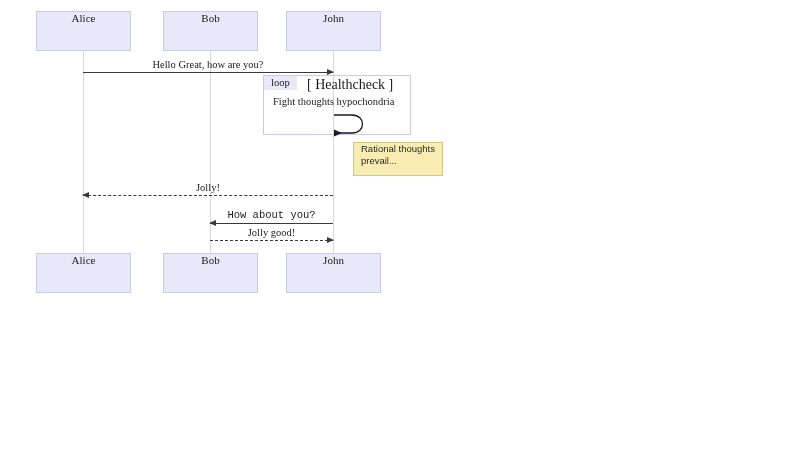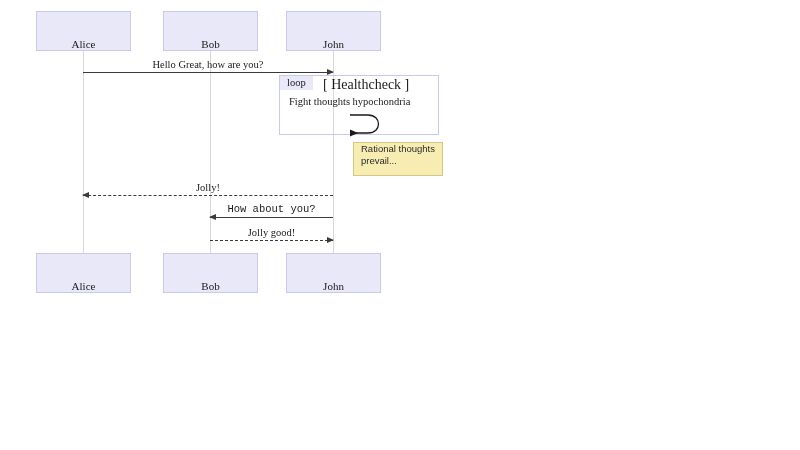--- a/index.html
+++ b/index.html
@@ -18,21 +18,21 @@
 
   
   .participant {
     position: absolute;
     width: 95px;
     height: 40px;
     background: #e8e8f8;
     border: 1px solid #c9c9e8;
     box-sizing: border-box;
     display: flex;
-    align-items: flex-end;
+    align-items: flex-start;
     justify-content: center;
     font-size: 11px;
     color: #1a1a1a;
     font-family: "Liberation Serif", "DejaVu Serif", serif;
   }
 
   
   .lifeline {
     position: absolute;
     width: 1px;
@@ -147,42 +147,42 @@
   <div class="participant" style="left:286px; top:11px;">
     <span>John</span>
   </div>
 
   <div class="msg" style="left:83px; top:72px; width:250px;">
     <div class="line"></div>
     <div class="head right"></div>
     <div class="label">Hello Great, how are you?</div>
   </div>
 
-  <div class="fragment" style="left:263px; top:75px; width:160px; height:60px;margin-left:16px;">
+  <div class="fragment" style="left:263px; top:75px; width:148px; height:60px;">
     <div class="tag">loop</div>
     <div class="guard" style="left:43px;">[ Healthcheck ]</div>
     <div class="selftext" style="left:9px; top:20px;">Fight thoughts hypochondria</div>
     <svg class="selfloop-svg" width="40" height="28" style="left:68px; top:35px;" viewBox="0 0 40 28">
       <path d="M 2,4 L 20,4 C 34,4 34,22 20,22 L 4,22" fill="none" stroke="#1a1a1a" stroke-width="1.3"></path>
       <polygon points="10,22 2,25.5 2,18.5" fill="#1a1a1a"></polygon>
     </svg>
   </div>
 
   <div class="note" style="left:353px; top:142px; width:90px; height:34px;">
     <div>Rational thoughts</div>
     <div>prevail...</div>
   </div>
 
   <div class="msg dashed" style="left:83px; top:195px; width:250px;">
     <div class="line"></div>
     <div class="head left"></div>
     <div class="label">Jolly!</div>
   </div>
 
-  <div class="msg" style="left:210px; top:217px; width:123px;font-family:Liberation Mono, monospace;">
+  <div class="msg" style="left:210px; top:223px; width:123px;font-family:Liberation Mono, monospace;">
     <div class="line"></div>
     <div class="head left"></div>
     <div class="label">How about you?</div>
   </div>
 
   <div class="msg dashed" style="left:210px; top:240px; width:123px;">
     <div class="line"></div>
     <div class="head right"></div>
     <div class="label">Jolly good!</div>
   </div>

